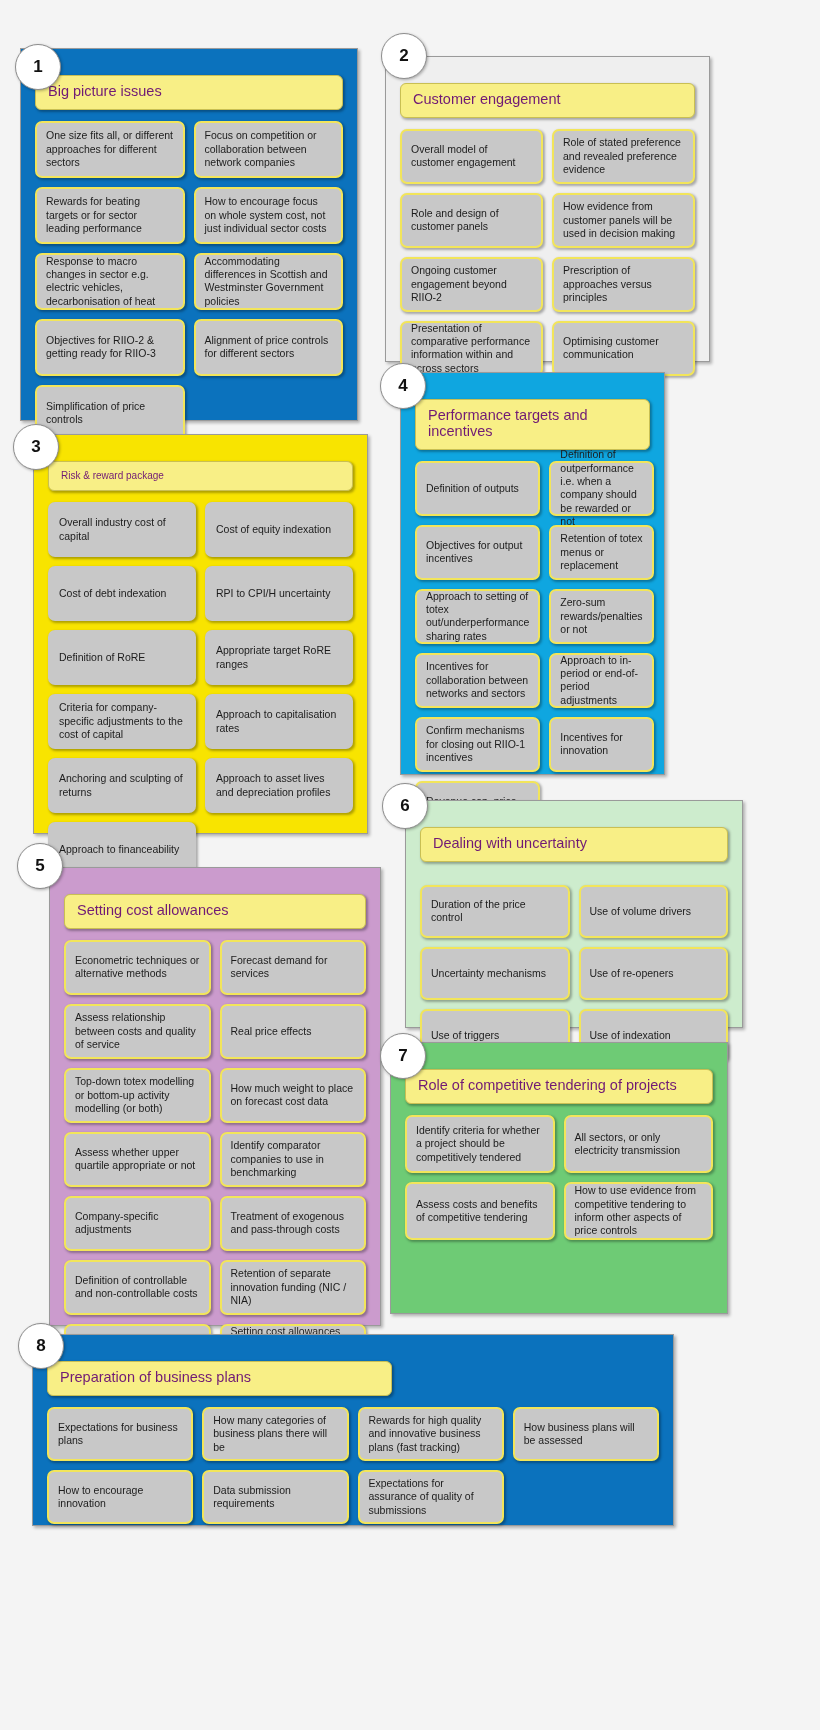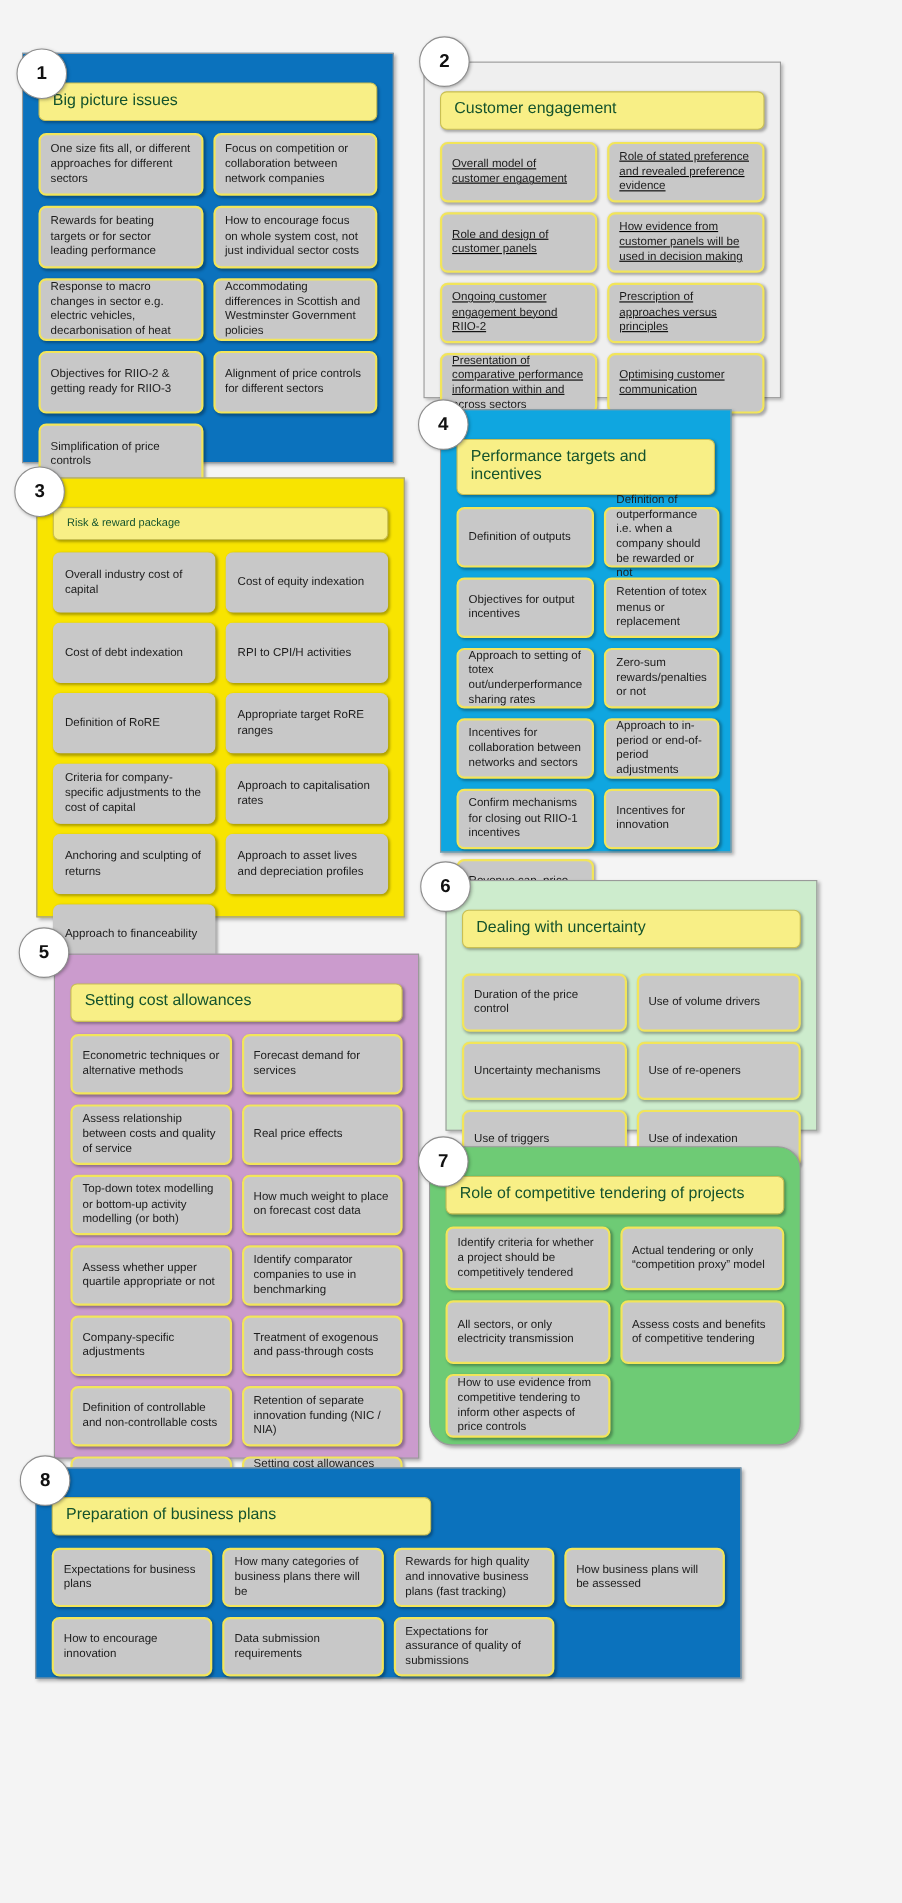--- a/index.html
+++ b/index.html
@@ -49,21 +49,21 @@
     z-index: 30;
   }
 
   
   .title-pill {
     box-sizing: border-box;
     background: #f8ef86;
     border: 1px solid #c9bf53;
     border-radius: 6px;
     box-shadow: 1.5px 1.5px 2.5px rgba(0,0,0,0.30);
-    color: #14532d;
+    color: #701a75;
     font-size: 14.5px;
     padding: 8px 12px 9px 12px;
     margin-bottom: 11px;
     line-height: 1.1;
   }
 
   
   .grid {
     display: grid;
     gap: 9px 9px;
@@ -89,21 +89,21 @@
   }
   .card span { display: block; }
 
   
   .bg-blue     { background: #0b72bd; }
   .bg-white    { background: #efefef; }
   .bg-yellow   { background: #f8e400; }
   .bg-cyan     { background: #0fa6e0; }
   .bg-purple   { background: #cb9bcd; }
   .bg-mint     { background: #cdeccd; }
-  .bg-green    { background: #6ecb75; border-radius: 21px; }
+  .bg-green    { background: #6ecb75; }
 
   
   #sec1 { left: 20px;  top: 48px;   width: 338px; height: 373px; }
   #sec2 { left: 385px; top: 56px;   width: 325px; height: 306px; }
   #sec3 { left: 33px;  top: 434px;  width: 335px; height: 400px; }
   #sec4 { left: 400px; top: 372px;  width: 265px; height: 403px; }
   #sec5 { left: 49px;  top: 855px;  width: 332px; height: 459px; margin-top: 12px; }
   #sec6 { left: 405px; top: 800px;  width: 338px; height: 228px; }
   #sec7 { left: 390px; top: 1042px; width: 338px; height: 272px; }
   #sec8 { left: 32px;  top: 1334px; width: 642px; height: 192px; }
@@ -112,21 +112,21 @@
   #b2 { left: 381px; top: 33px; }
   #b3 { left: 13px;  top: 424px; }
   #b4 { left: 380px; top: 363px; }
   #b5 { left: 17px;  top: 843px; }
   #b6 { left: 382px; top: 783px; }
   #b7 { left: 380px; top: 1033px; }
   #b8 { left: 18px;  top: 1323px; }
 
   
   #sec1 .grid { grid-auto-rows: 57px; }
-  #sec2 .grid { grid-auto-rows: 55px; text-decoration: underline; }
+  #sec2 .grid { grid-auto-rows: 55px; }
   #sec3 .grid { grid-auto-rows: 55px; }
   #sec4 .grid { grid-auto-rows: 55px; }
   #sec5 .grid { grid-auto-rows: 55px; }
   #sec6 .grid { grid-auto-rows: 53px; margin-top: 23px; }
   #sec7 .grid { grid-auto-rows: 58px; }
   #sec8 .grid { grid-auto-rows: 54px; }
 
   #sec3 .title-pill { font-size: 10px; }
   #sec8 .title-pill { width: 345px; }
   #sec7 .title-pill { width: 100%; }
@@ -207,21 +207,21 @@
       <div class="card noborder">
           <span>Overall industry cost of capital</span>
         </div>
       <div class="card noborder">
           <span>Cost of equity indexation</span>
         </div>
       <div class="card noborder">
           <span>Cost of debt indexation</span>
         </div>
       <div class="card noborder">
-          <span>RPI to CPI/H activities</span>
+          <span>RPI to CPI/H uncertainty</span>
         </div>
       <div class="card noborder">
           <span>Definition of RoRE</span>
         </div>
       <div class="card noborder">
           <span>Appropriate target RoRE ranges</span>
         </div>
       <div class="card noborder">
           <span>Criteria for company-specific adjustments to the cost of capital</span>
         </div>
@@ -353,23 +353,20 @@
         </div>
     </div>
   </div>
   <div class="badge" id="b6">6</div>
 
   <div class="panel bg-green" id="sec7">
     <div class="title-pill">Role of competitive tendering of projects</div>
     <div class="grid cols2">
       <div class="card">
           <span>Identify criteria for whether a project should be competitively tendered</span>
-        </div>
-      <div class="card">
-          <span>Actual tendering or only “competition proxy” model</span>
         </div>
       <div class="card">
           <span>All sectors, or only electricity transmission</span>
         </div>
       <div class="card">
           <span>Assess costs and benefits of competitive tendering</span>
         </div>
       <div class="card">
           <span>How to use evidence from competitive tendering to inform other aspects of price controls</span>
         </div>

